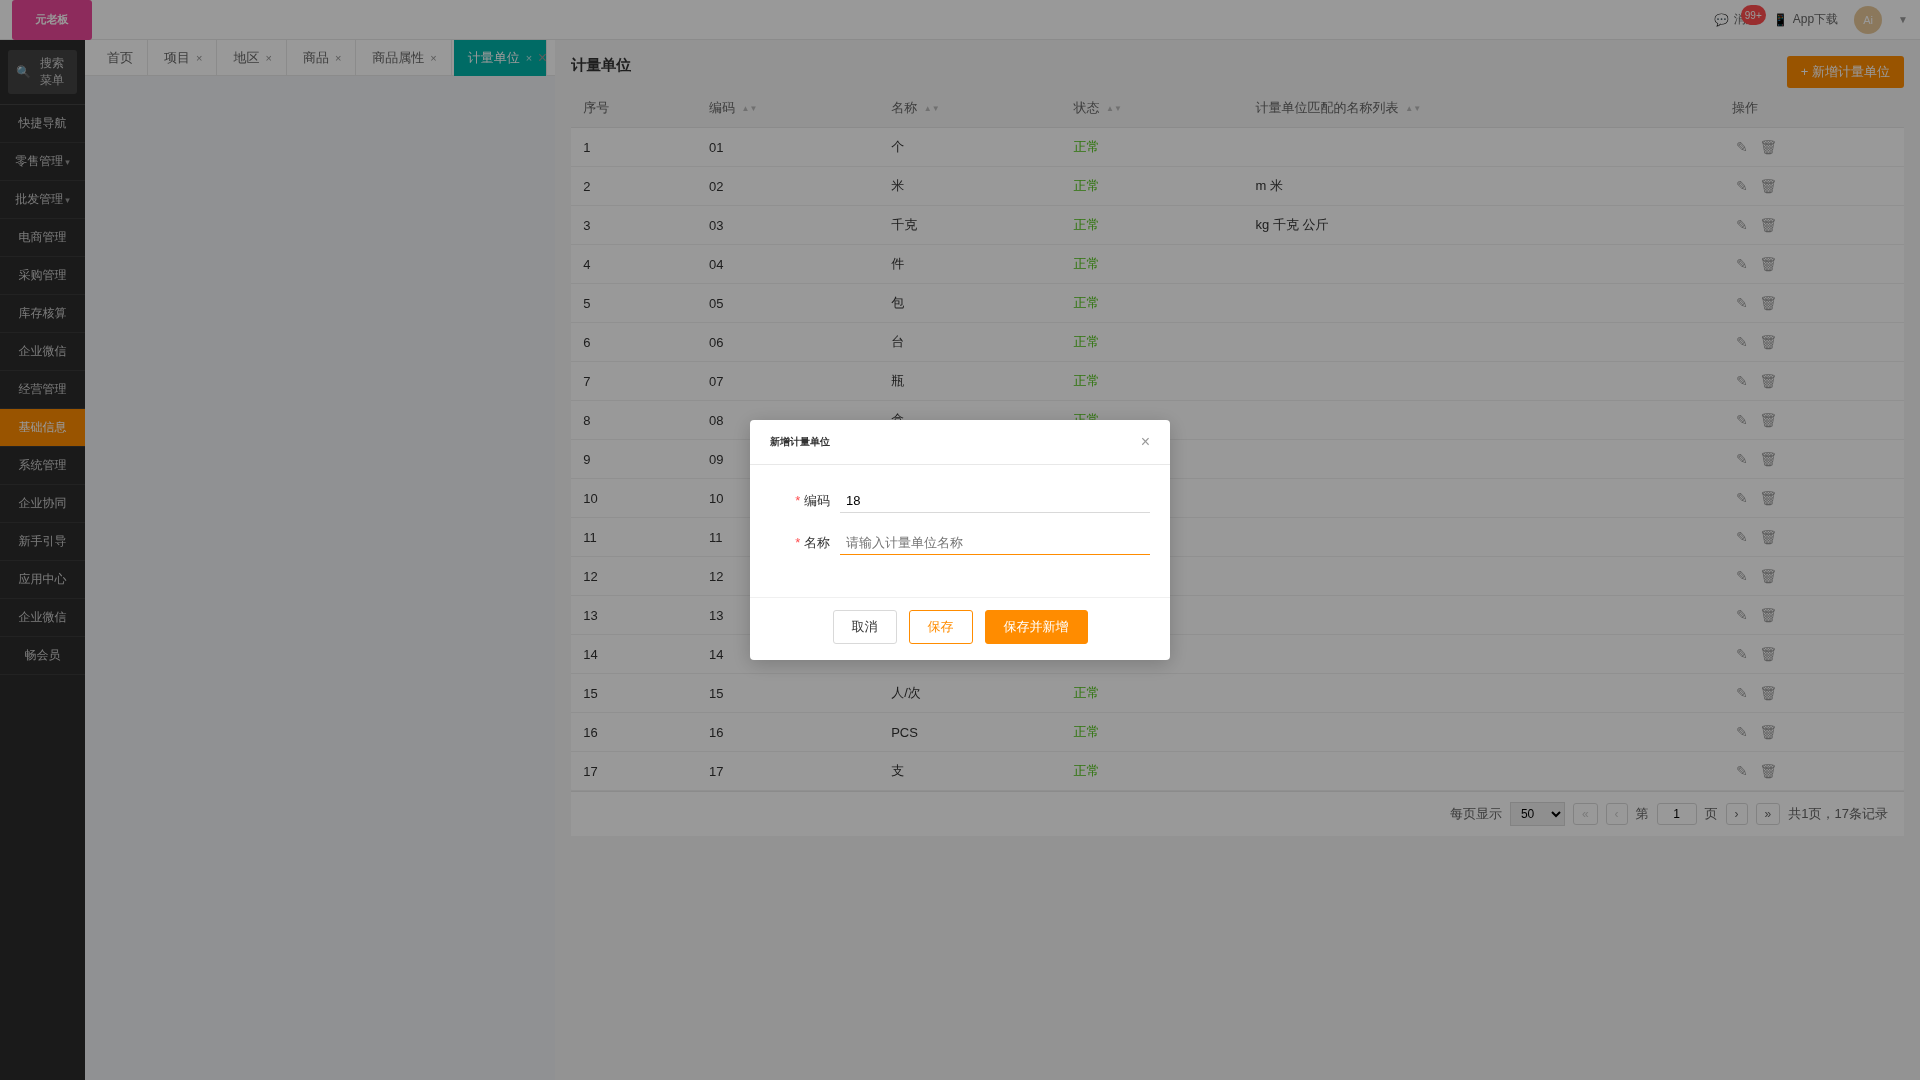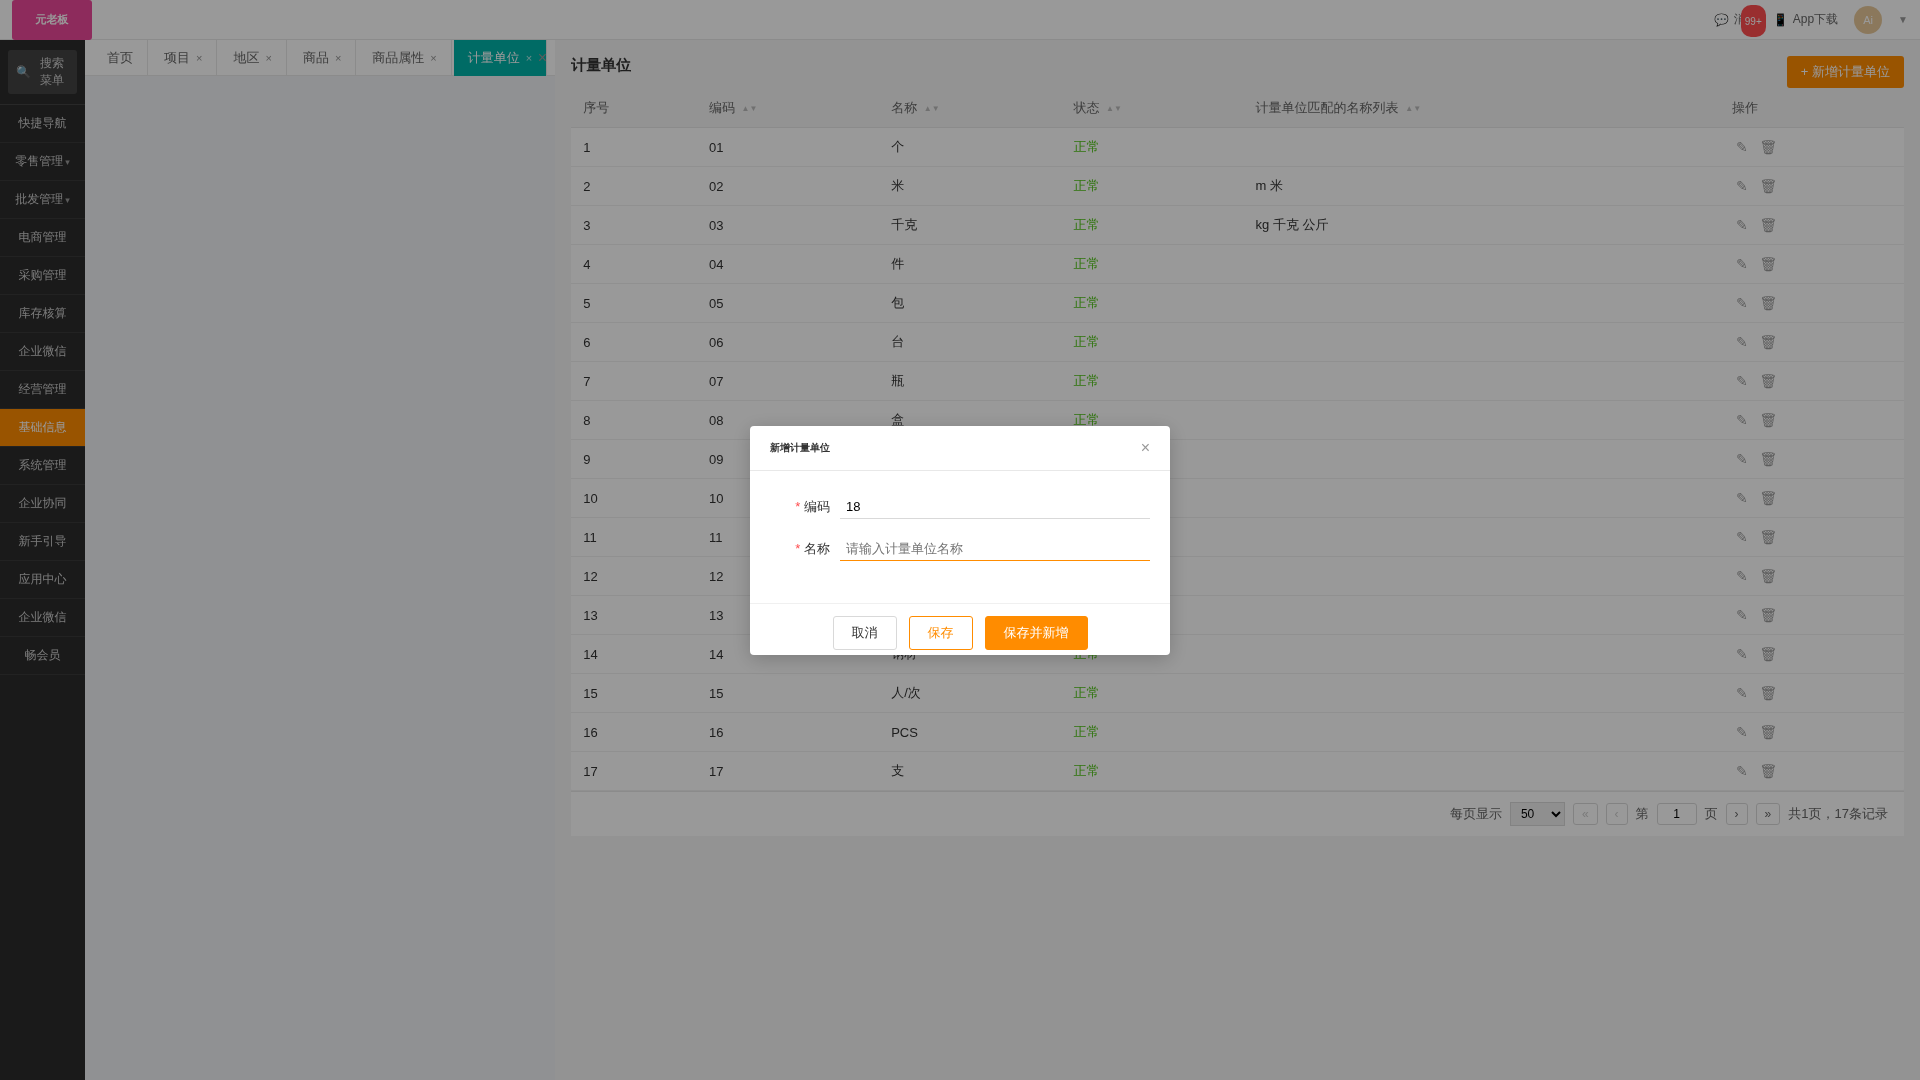--- a/index.html
+++ b/index.html
@@ -5,21 +5,21 @@
     * { box-sizing: border-box; margin: 0; padding: 0; }
     body { font-family: 'Microsoft YaHei', sans-serif; font-size: 13px; background: #f0f2f5; color: #333; overflow: hidden; width: 1920px; height: 1080px; }
 
     
     .header { height: 40px; background: #fff; display: flex; align-items: center; padding: 0 12px; border-bottom: 1px solid #e8e8e8; position: relative; }
     .header-logo { width: 80px; height: 40px; background: #ec4899; display: flex; align-items: center; justify-content: center; color: #fff; font-size: 14px; font-weight: bold; margin-right: 10px; border-radius: 3px; }
     .header-logo-text { font-size: 11px; }
     .header-spacer { flex: 1; }
     .header-right { display: flex; align-items: center; gap: 16px; }
     .header-msg { display: flex; align-items: center; gap: 4px; font-size: 12px; color: #666; cursor: pointer; position: relative; }
-    .badge { background: #ff4d4f; color: #fff; font-size: 10px; border-radius: 10px; padding: 0 4px; min-width: 16px; height: 32px; display: inline-flex; align-items: center; justify-content: center; position: absolute; top: -6px; right: -8px; }
+    .badge { background: #ff4d4f; color: #fff; font-size: 10px; border-radius: 10px; padding: 0 4px; min-width: 16px; height: 20px; display: inline-flex; align-items: center; justify-content: center; position: absolute; top: -6px; right: -8px; }
     .header-app { display: flex; align-items: center; gap: 4px; font-size: 12px; color: #666; cursor: pointer; }
     .header-avatar { width: 28px; height: 28px; background: #e8c99a; border-radius: 50%; display: flex; align-items: center; justify-content: center; font-size: 11px; color: #fff; cursor: pointer; }
     .header-dropdown { font-size: 10px; color: #999; cursor: pointer; }
 
     
     .layout { display: flex; height: calc(1080px - 40px); }
 
     
     .sidebar { width: 85px; background: #2c2c2c; display: flex; flex-direction: column; color: #ccc; }
     .sidebar-search { padding: 10px 8px; border-bottom: 1px solid #444; }
@@ -68,21 +68,21 @@
     .dialog { background: #fff; border-radius: 4px; width: 420px; box-shadow: 0 4px 20px rgba(0,0,0,0.2); }
     .dialog-header { padding: 14px 20px; display: flex; align-items: center; justify-content: space-between; border-bottom: 1px solid #e8e8e8; }
     .dialog-title { font-size: 10px; font-weight: bold; color: #333; }
     .dialog-close { background: none; border: none; cursor: pointer; font-size: 16px; color: #999; line-height: 1; }
     .dialog-body { padding: 24px 20px; }
     .form-item { display: flex; align-items: center; margin-bottom: 18px; }
     .form-label { width: 60px; text-align: right; margin-right: 10px; font-size: 13px; color: #333; flex-shrink: 0; }
     .form-label-required::before { content: '* '; color: #ff4d4f; }
     .form-input { flex: 1; border: none; border-bottom: 1px solid #d9d9d9; padding: 4px 6px; font-size: 13px; outline: none; }
     .form-input.active-border { border-bottom-color: #ff8c00; }
-    .dialog-footer { padding: 12px 20px 5px; display: flex; align-items: center; justify-content: center; gap: 12px; border-top: 1px solid #f0f0f0; }
+    .dialog-footer { padding: 12px 20px 16px; display: flex; align-items: center; justify-content: center; gap: 12px; border-top: 1px solid #f0f0f0; }
     .btn-cancel { background: #fff; border: 1px solid #d9d9d9; color: #333; padding: 7px 18px; border-radius: 3px; cursor: pointer; font-size: 13px; }
     .btn-save { background: #fff; border: 1px solid #ff8c00; color: #ff8c00; padding: 7px 18px; border-radius: 3px; cursor: pointer; font-size: 13px; }
     .btn-save-new { background: #ff8c00; border: 1px solid #ff8c00; color: #fff; padding: 7px 18px; border-radius: 3px; cursor: pointer; font-size: 13px; }
   </style>
 </head>
 <body>
 
 <div class="header">
   <div class="header-logo">
     <span class="header-logo-text">元老板</span>

